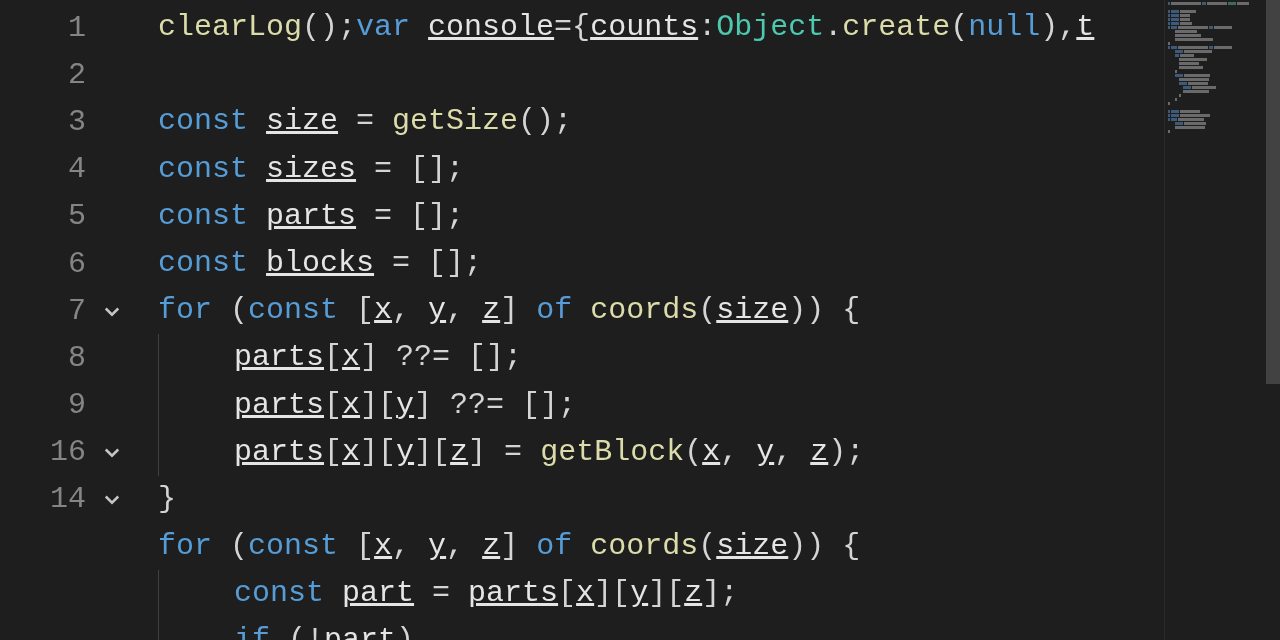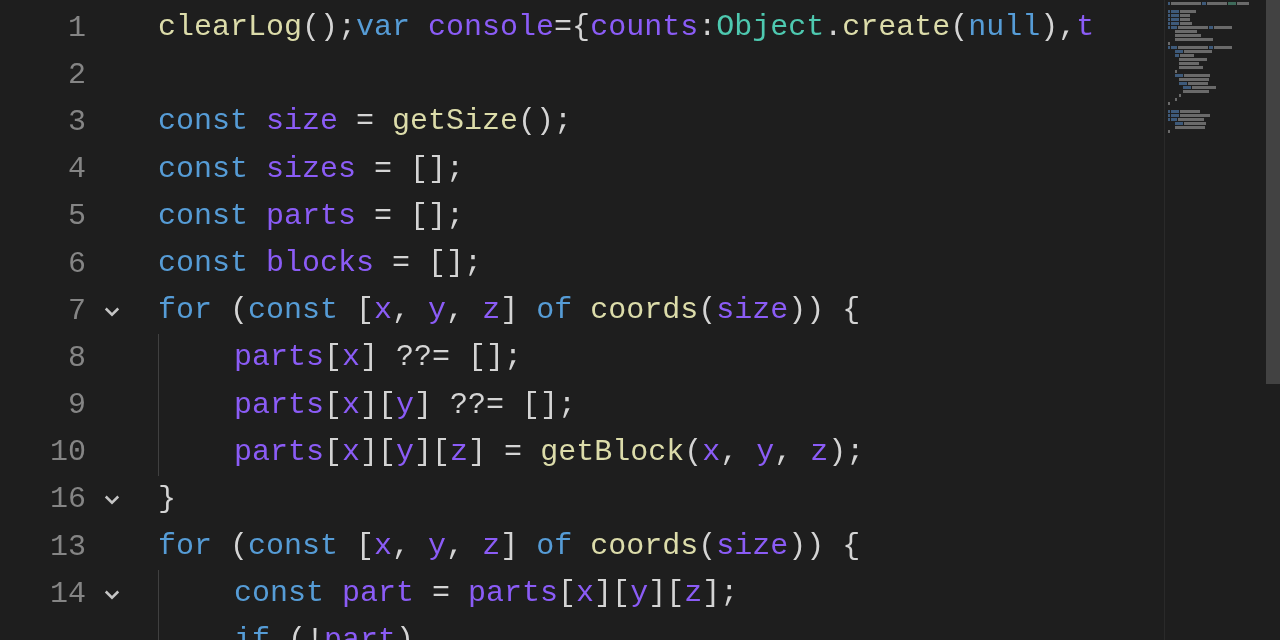--- a/index.html
+++ b/index.html
@@ -56,21 +56,21 @@
     position: relative;
   }
   .indent-guide {
     position: absolute;
     left: 0;
     top: 0;
     bottom: 0;
     border-left: 1px solid #404040;
   }
   .kw  { color: #569cd6; }  
-  .id  { color: #8b5cf6; }  
+  .id  { color: #e5e5e5; text-decoration: underline; }  
   .fn  { color: #dcdcaa; }  
   .typ { color: #4ec9b0; }  
   .pn  { color: #d4d4d4; }  
 
   .minimap {
     flex: 0 0 116px;
     background: #1e1e1e;
     border-left: 1px solid #2a2a2a;
     position: relative;
     padding: 2px 3px;
@@ -144,34 +144,26 @@
       </div>
       <div class="gutter-row">
         <div class="lnum">8</div>
         <div class="fold"></div>
       </div>
       <div class="gutter-row">
         <div class="lnum">9</div>
         <div class="fold"></div>
       </div>
       <div class="gutter-row">
-        <div class="lnum">10</div>
-        <div class="fold"></div>
-      </div>
-      <div class="gutter-row">
         <div class="lnum">16</div>
         <div class="fold">
           <svg viewBox="0 0 16 16" fill="none" stroke="currentColor" stroke-width="2">
             <path d="M3 6l5 5 5-5"></path>
           </svg>
         </div>
-      </div>
-      <div class="gutter-row">
-        <div class="lnum">13</div>
-        <div class="fold"></div>
       </div>
       <div class="gutter-row">
         <div class="lnum">14</div>
         <div class="fold">
           <svg viewBox="0 0 16 16" fill="none" stroke="currentColor" stroke-width="2">
             <path d="M3 6l5 5 5-5"></path>
           </svg>
         </div>
       </div>
     </div>

